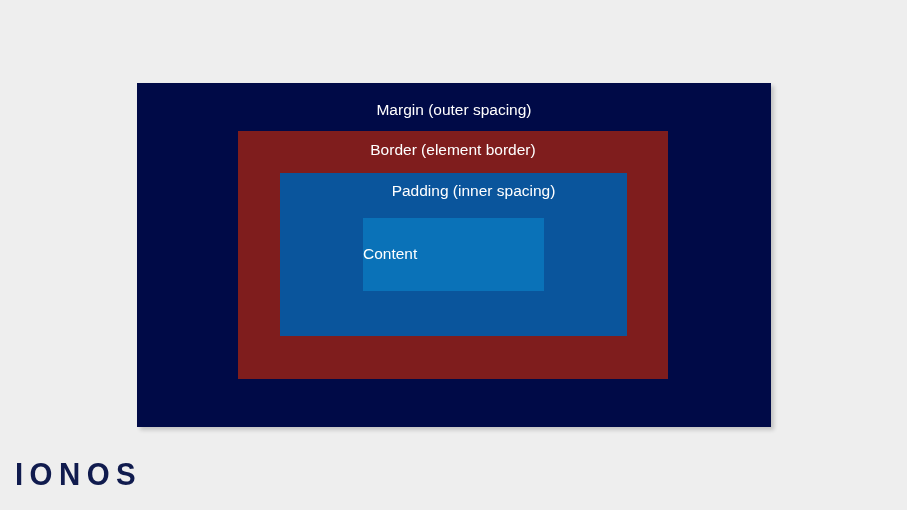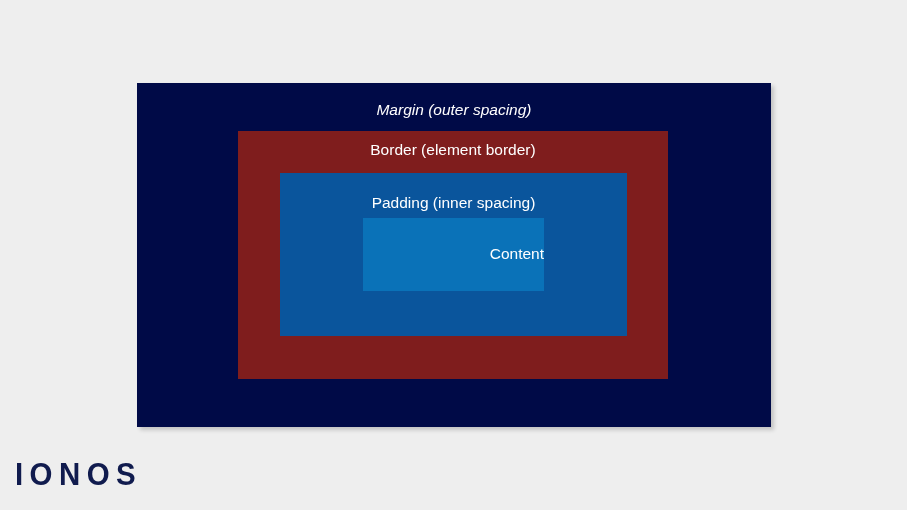--- a/index.html
+++ b/index.html
@@ -82,30 +82,30 @@
     position: absolute;
     left: 0;
     width: 100%;
     text-align: center;
     color: #ffffff;
     font-size: 15.5px;
     line-height: 20px;
     white-space: nowrap;
   }
 
-  #margin-label  { top: 17px; font-style: italic; }
+  #margin-label  { top: 17px; }
   #border-label  { top: 9px;  }
-  #padding-label { top: 20px;  }
+  #padding-label { top: 8px; padding-left: 20px;  }
 
   #content-label {
     position: absolute;
     left: 0;
     top: 26px;
     width: 100%;
-    text-align: right;
+    text-align: left;
     color: #ffffff;
     font-size: 15.5px;
     line-height: 20px;
     white-space: nowrap;
   }
 
   
   #brand-logo {
     position: absolute;
     left: 15px;

